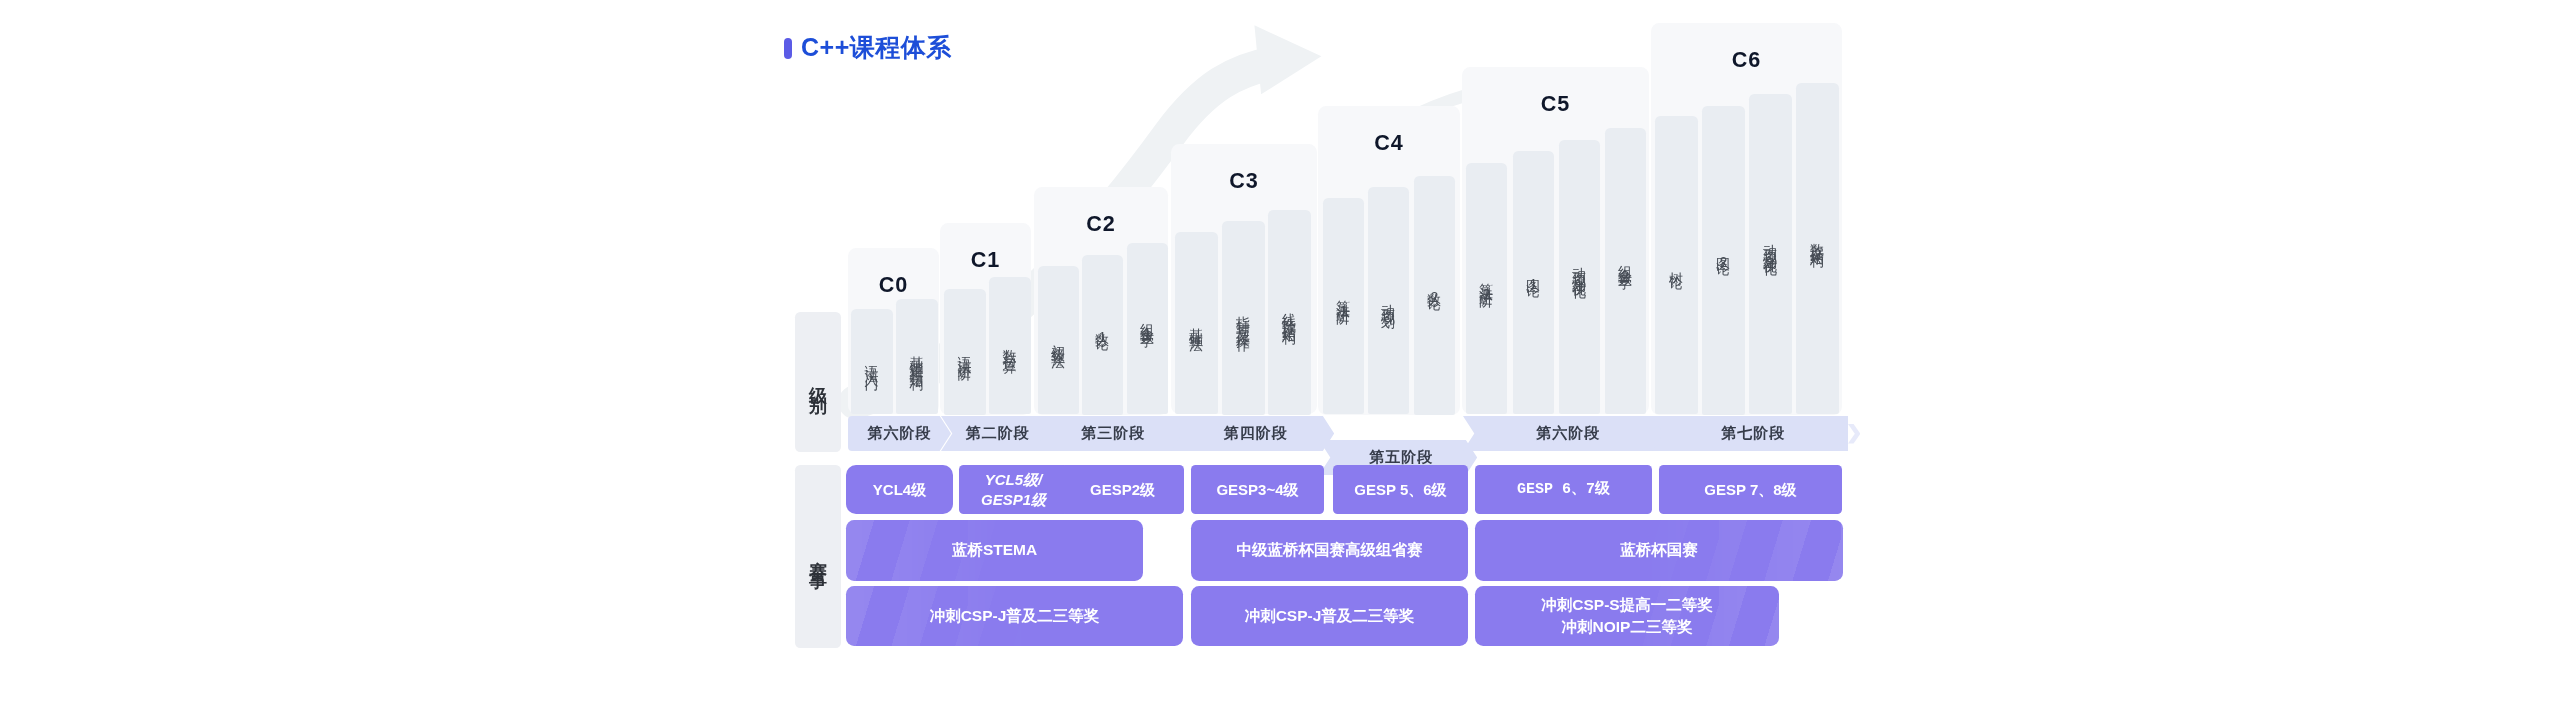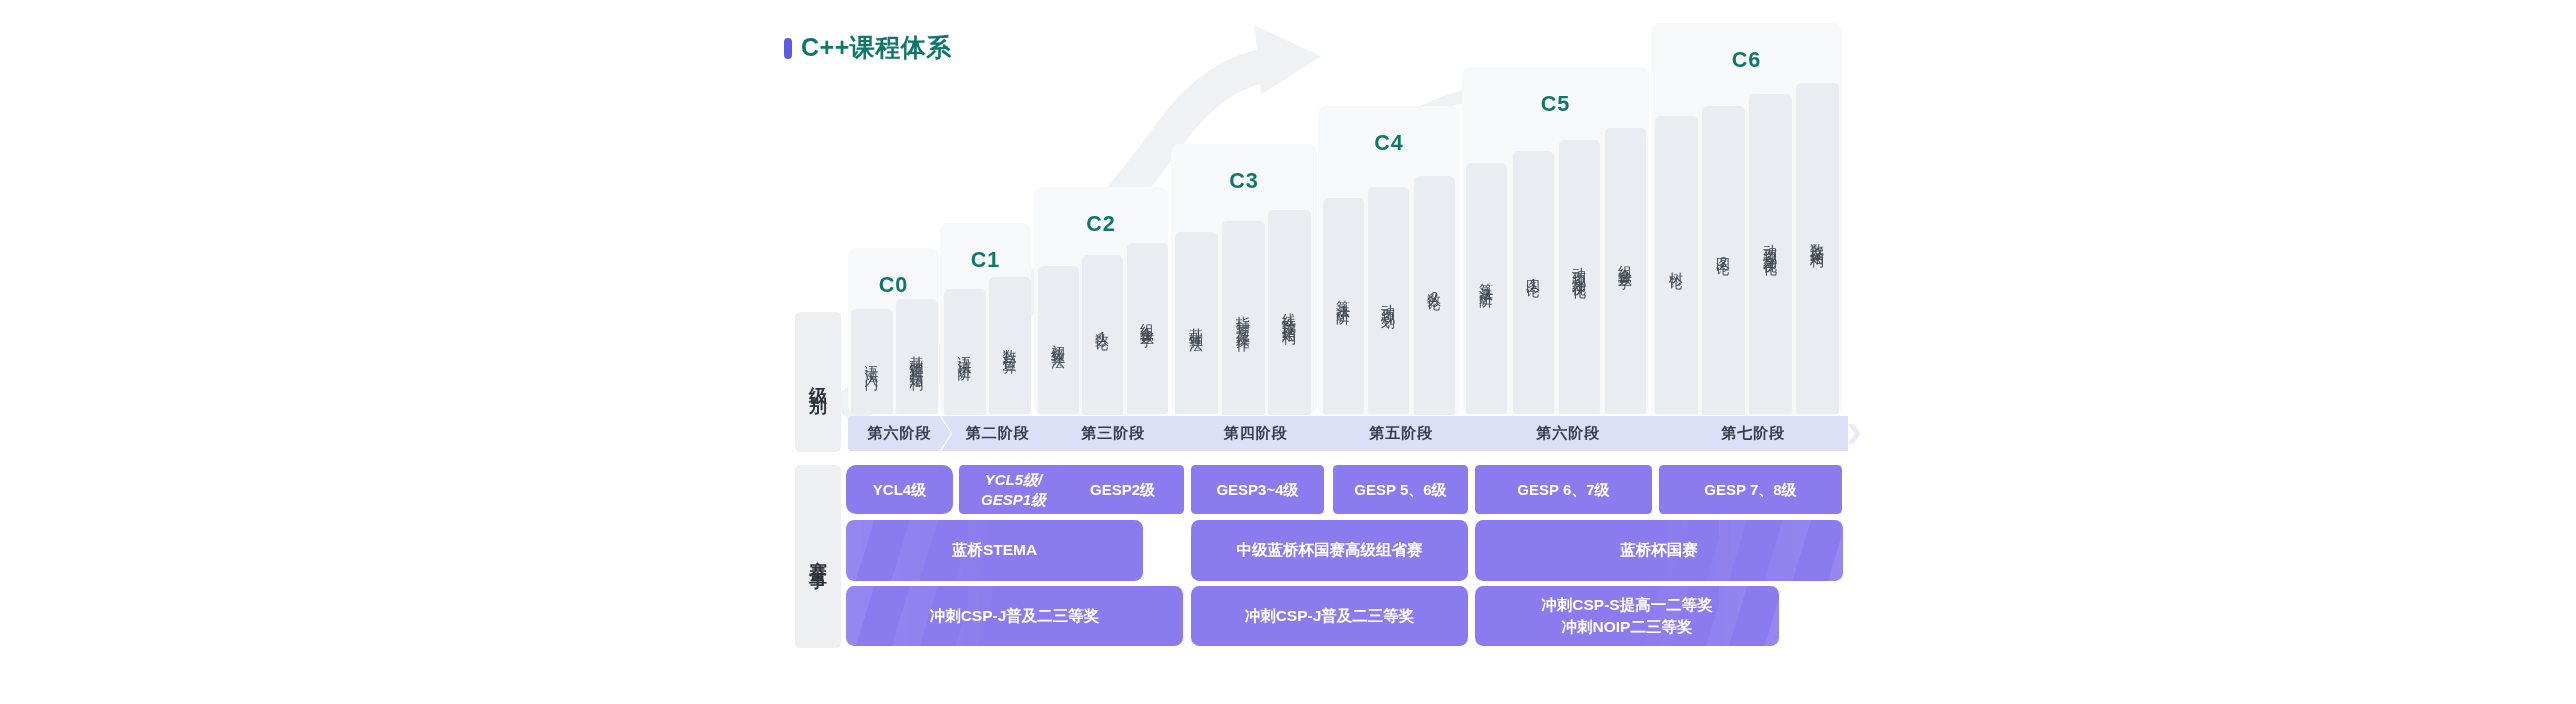--- a/index.html
+++ b/index.html
@@ -1,28 +1,28 @@
 <!DOCTYPE html>
 <html style="font-size:8.2px"><head>
 <meta charset="utf-8">
 <style>
   html,body{margin:0;padding:0;background:#ffffff;}
   #canvas{position:relative;width:2638px;height:705px;background:#ffffff;overflow:hidden;
           font-family:"Liberation Sans", sans-serif;}
 
   
   .title-accent{position:absolute;left:784px;top:38px;width:7.7px;height:20.6px;border-radius:4.1px;background:#5b5be6;}
-  .page-title{position:absolute;left:801px;top:31px;font-size:25px;font-weight:bold;color:#0f766e;letter-spacing:0.5px;}
+  .page-title{position:absolute;left:801px;top:31px;font-size:25px;font-weight:bold;color:#1d4ed8;letter-spacing:0.5px;}
 
   
   .swoosh{position:absolute;left:819px;top:15.5px;}
 
   
   .grp{position:absolute;background:#f7f8fa;border-radius:8.2px;}
-  .glabel{width:100%;padding-top:24px;text-align:center;font-size:21.6px;font-weight:bold;color:#0f766e;letter-spacing:1px;}
+  .glabel{width:100%;padding-top:24px;text-align:center;font-size:21.6px;font-weight:bold;color:#0f172a;letter-spacing:1px;}
   .bar{position:absolute;background:#e9edf2;border-radius:5.2px 5.2px 2.1px 2.1px;display:flex;align-items:center;justify-content:center;}
   .bar span{writing-mode:vertical-lr;text-orientation:upright;font-size:14px;color:#454b54;letter-spacing:3.6px;line-height:1;}
 
   
   .lbox{position:absolute;left:795px;width:46px;background:#edeff3;border-radius:5.2px;display:flex;align-items:center;justify-content:center;}
   .lbox span{writing-mode:vertical-lr;text-orientation:upright;font-size:18px;font-weight:bold;color:#2d3138;letter-spacing:9.3px;line-height:1;}
 
   
   .stage{position:absolute;top:416px;height:35px;background:#dbe0f7;display:flex;align-items:center;justify-content:center;
          font-size:15px;font-weight:bold;color:#363c4a;letter-spacing:1px;}
@@ -159,42 +159,42 @@
     <span>级别</span>
     </div>
   <div class="lbox" style="top:465px;height:183px;">
     <span>赛事</span>
     </div>
 
   <div class="stage first" style="left:848px;width:103px;">第六阶段</div>
   <div class="stage notched" style="left:941px;width:101px;">第二阶段</div>
   <div class="stage notched" style="left:1034px;width:146px;">第三阶段</div>
   <div class="stage notched" style="left:1171px;width:157px;">第四阶段</div>
-  <div class="stage notched" style="left:1319px;width:152px;">第五阶段</div>
+  <div class="stage notched" style="left:1319px;width:152px;margin-top:24px;">第五阶段</div>
   <div class="stage notched" style="left:1463px;width:198px;">第六阶段</div>
   <div class="stage last" style="left:1652px;width:190px;">第七阶段</div>
   <div class="band-end"></div>
 
   <div class="badge" style="left:846px;width:107px;border-radius:10px;">YCL4级</div>
   <div class="badge" style="left:959px;width:109px;font-style:italic;">YCL5级/
 GESP1级</div>
   <div class="badge" style="left:1061px;width:123px;">GESP2级</div>
   <div class="bbox mid pat fadeL" style="left:846px;width:297px;">
     <span>蓝桥STEMA</span></div>
   <div class="bbox bot pat fadeL" style="left:846px;width:337px;">
     <span>冲刺CSP-J普及二三等奖</span></div>
 
   <div class="badge" style="left:1191px;width:133px;">GESP3~4级</div>
   <div class="badge" style="left:1333px;width:135px;">GESP 5、6级</div>
   <div class="bbox mid" style="left:1191px;width:277px;">
     <span>中级蓝桥杯国赛高级组省赛</span></div>
   <div class="bbox bot" style="left:1191px;width:277px;">
     <span>冲刺CSP-J普及二三等奖</span></div>
 
-  <div class="badge" style="left:1475px;width:177px;">GESP 6、7级</div>
+  <div class="badge" style="left:1475px;width:177px;font-family:Liberation Mono, monospace;">GESP 6、7级</div>
   <div class="badge" style="left:1659px;width:183px;">GESP 7、8级</div>
   <div class="bbox mid pat fadeR" style="left:1475px;width:368px;align-items:center;">
     <span>蓝桥杯国赛</span></div>
   <div class="bbox bot pat fadeR" style="left:1475px;width:304px;">
     <span>冲刺CSP-S提高一二等奖
 冲刺NOIP二三等奖</span></div>
 
 </div>
 
 

